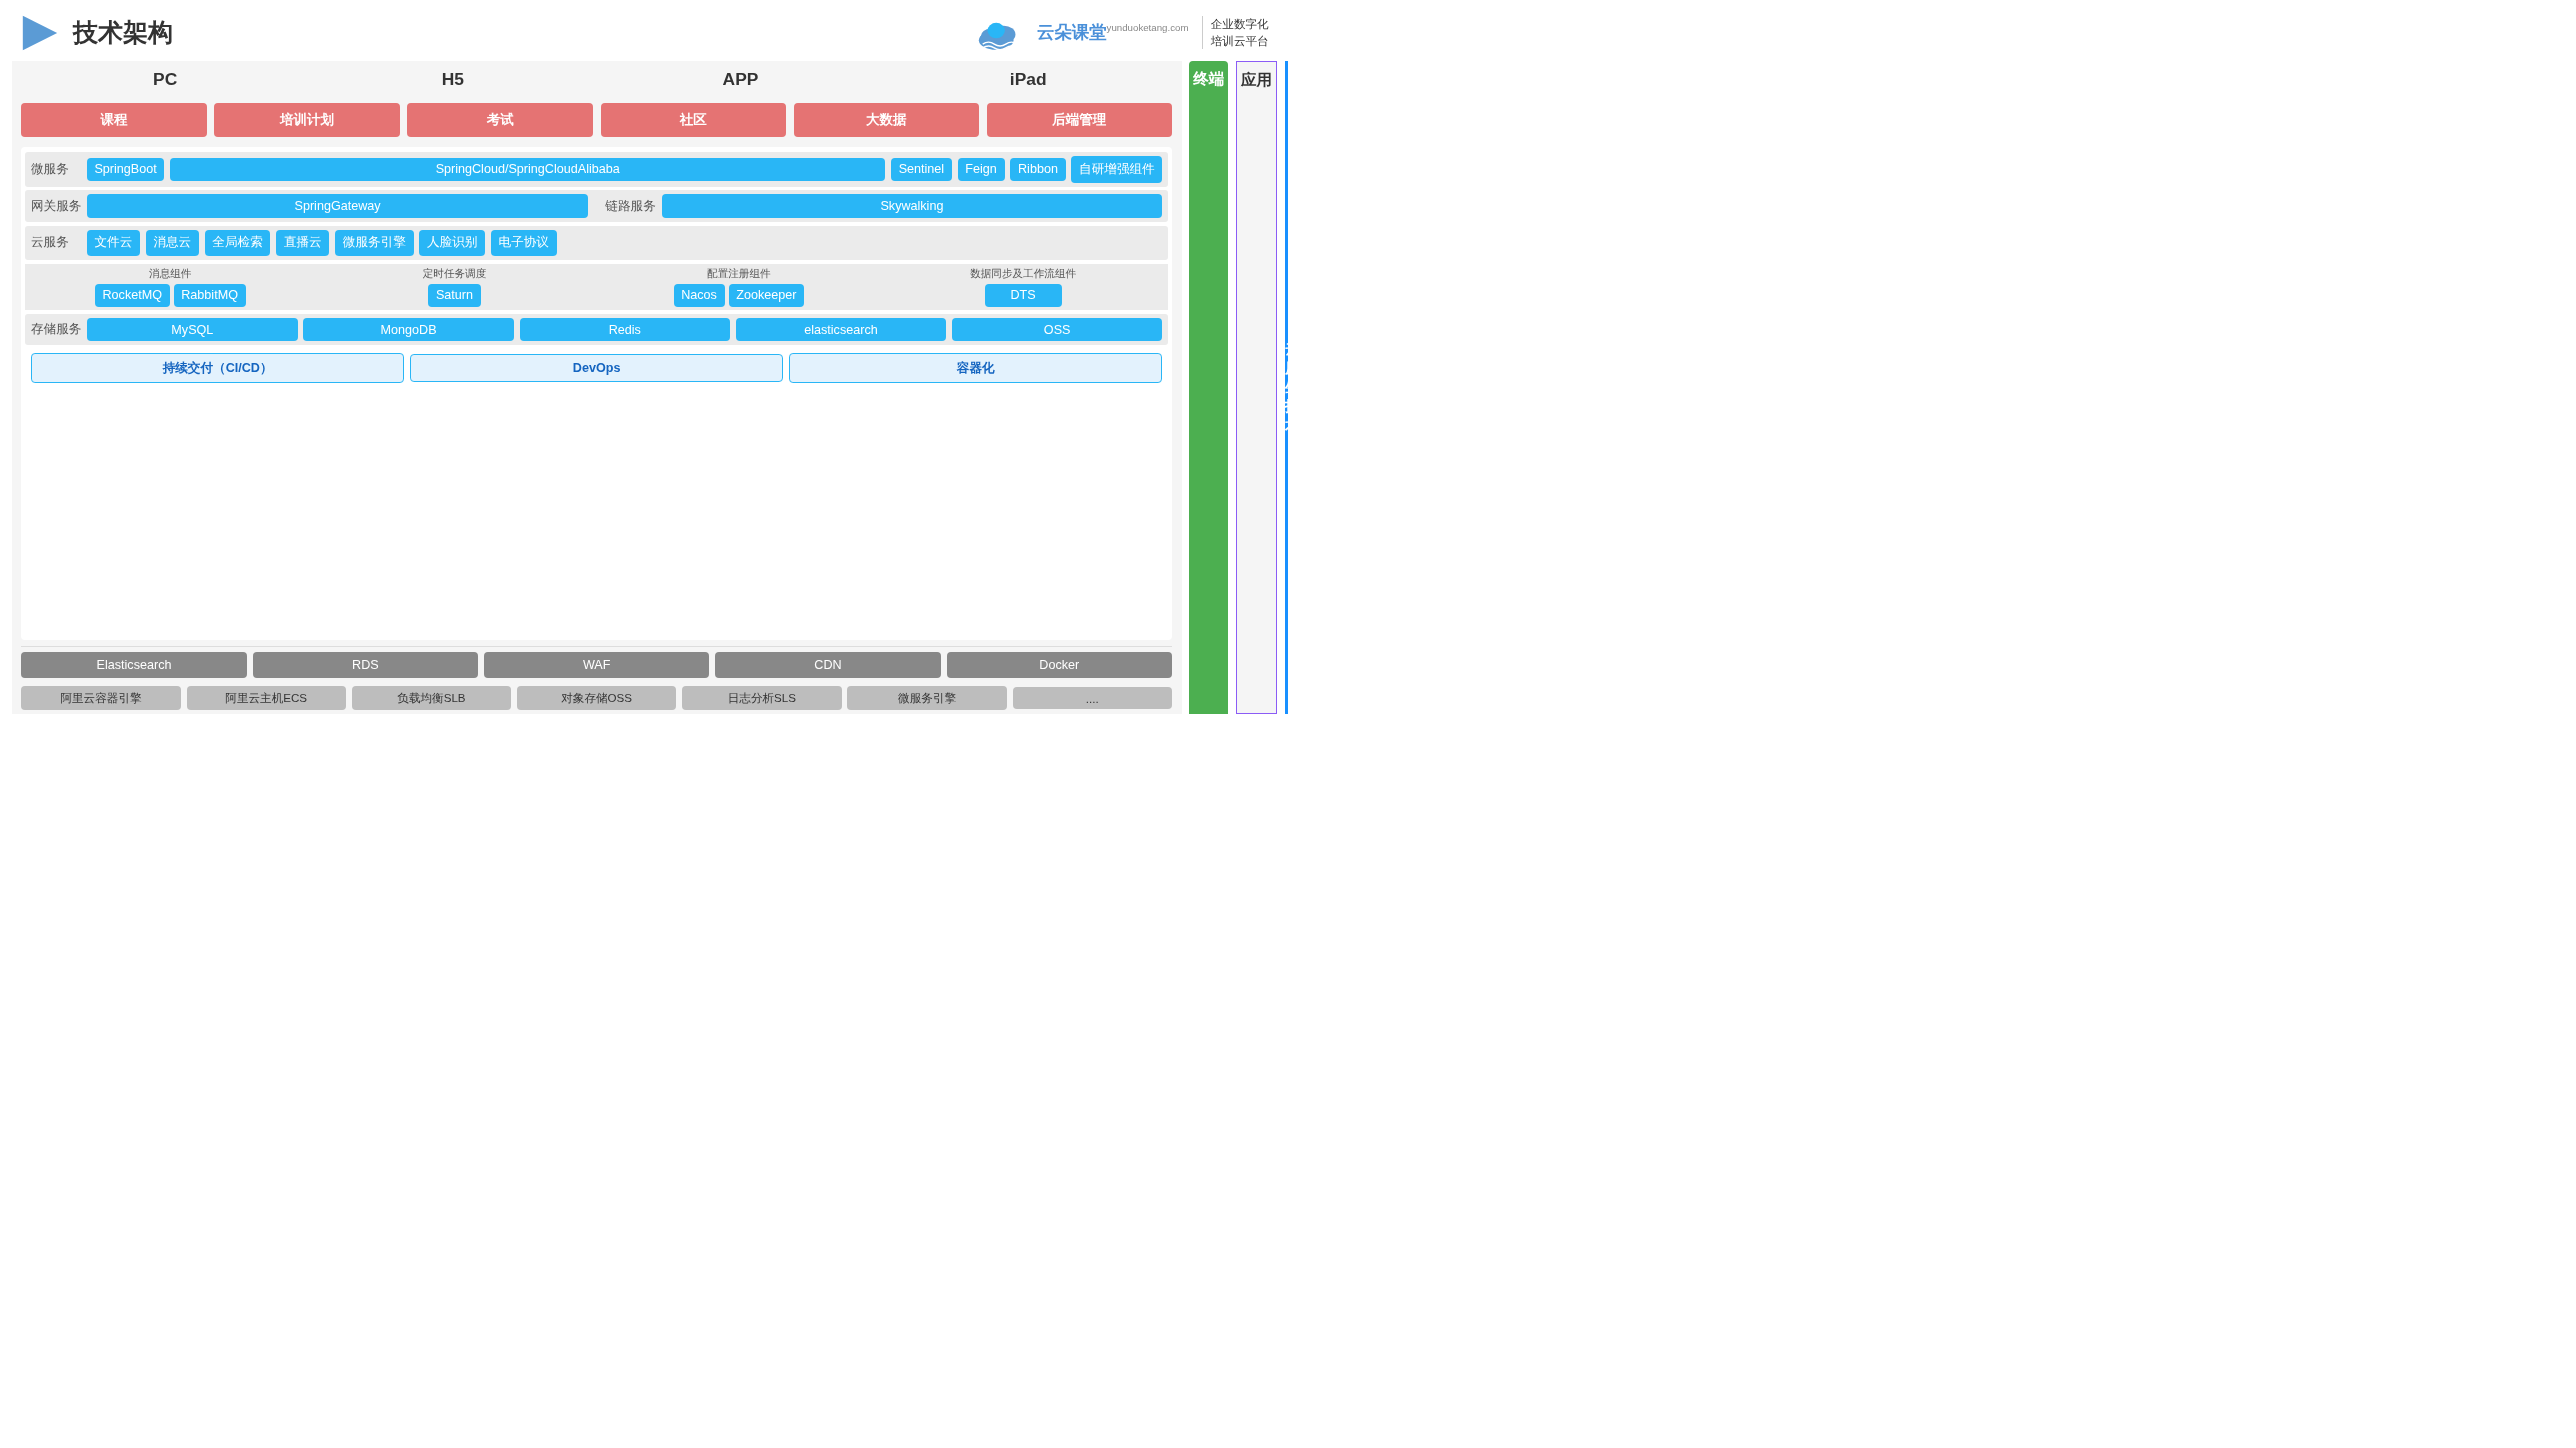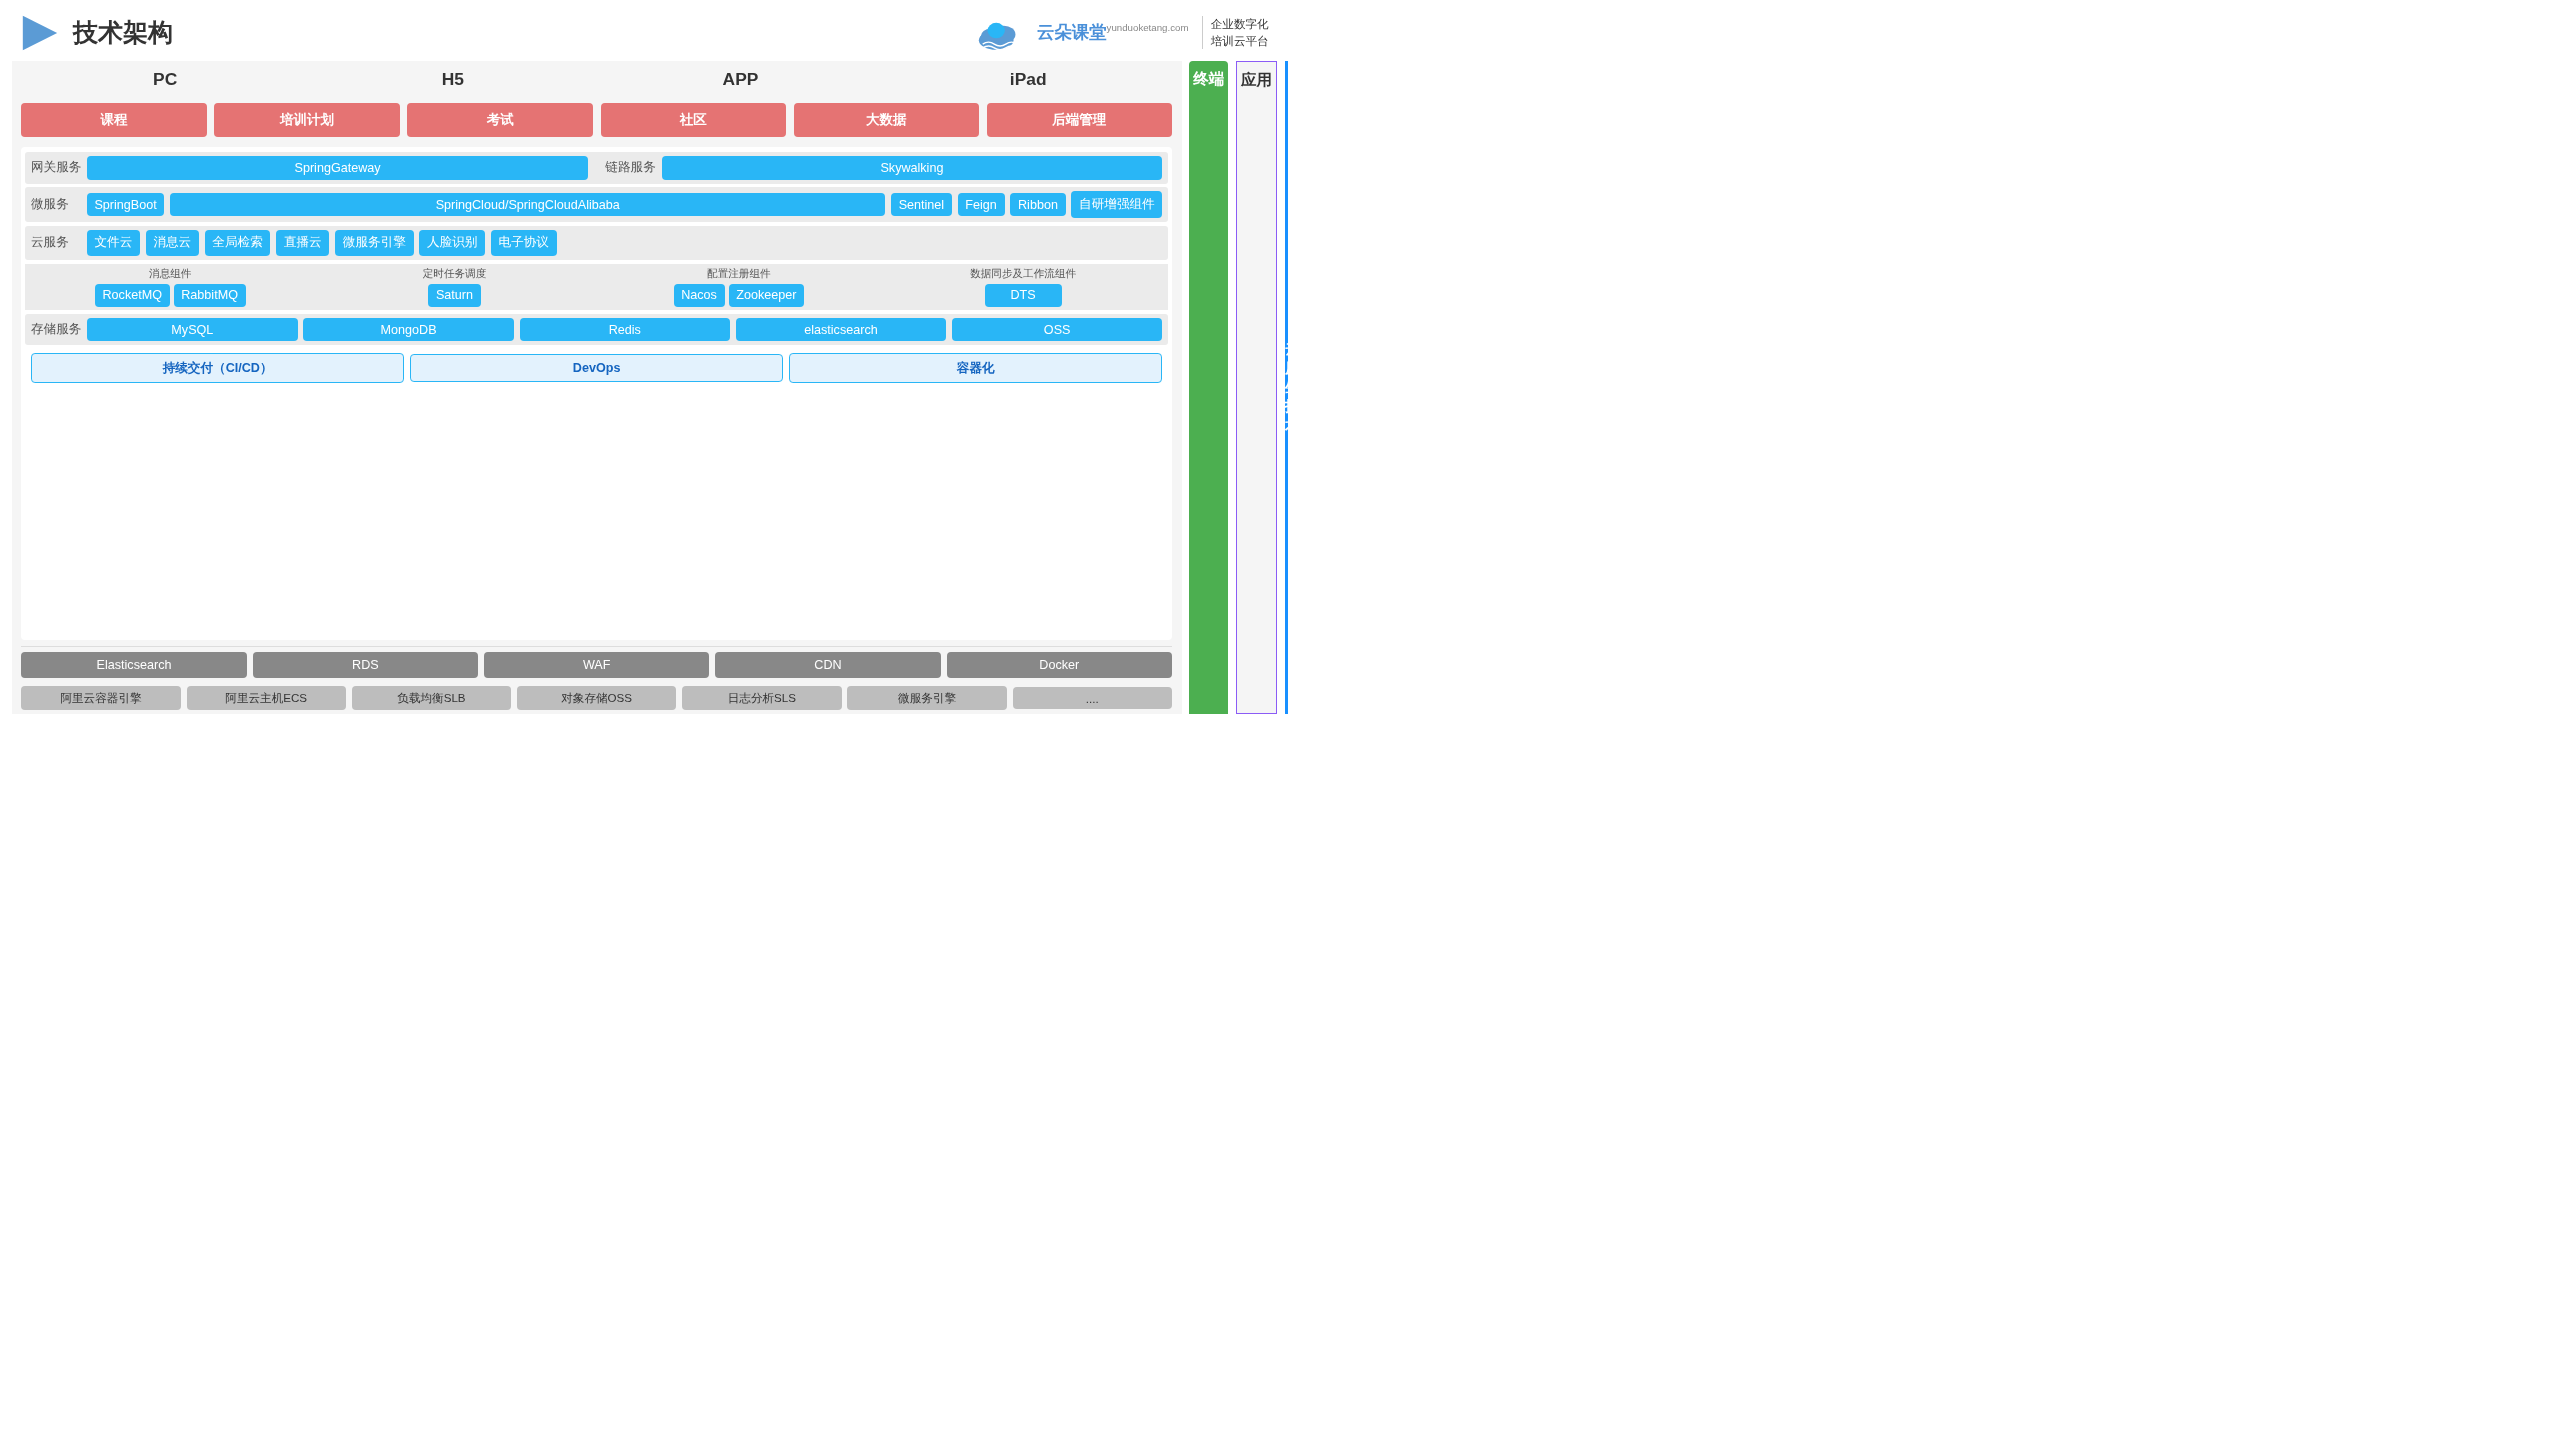--- a/index.html
+++ b/index.html
@@ -342,34 +342,34 @@
         <div class="app-btn">培训计划</div>
         <div class="app-btn">考试</div>
         <div class="app-btn">社区</div>
         <div class="app-btn">大数据</div>
         <div class="app-btn">后端管理</div>
       </div>
 
       <div class="k8s-section">
 
         <div class="service-row">
-          <span class="service-label">网关服务</span>
-          <div class="blue-btn blue-btn-lg">SpringGateway</div>
-          <span class="service-label" style="margin-left:11.6px;">链路服务</span>
-          <div class="blue-btn blue-btn-lg">Skywalking</div>
-        </div>
-
-        <div class="service-row">
           <span class="service-label">微服务</span>
           <div class="blue-btn">SpringBoot</div>
           <div class="blue-btn" style="flex:2;">SpringCloud/SpringCloudAlibaba</div>
           <div class="blue-btn">Sentinel</div>
           <div class="blue-btn">Feign</div>
           <div class="blue-btn">Ribbon</div>
           <div class="blue-btn">自研增强组件</div>
+        </div>
+
+        <div class="service-row">
+          <span class="service-label">网关服务</span>
+          <div class="blue-btn blue-btn-lg">SpringGateway</div>
+          <span class="service-label" style="margin-left:11.6px;">链路服务</span>
+          <div class="blue-btn blue-btn-lg">Skywalking</div>
         </div>
 
         <div class="service-row">
           <span class="service-label">云服务</span>
           <div class="blue-btn">文件云</div>
           <div class="blue-btn">消息云</div>
           <div class="blue-btn">全局检索</div>
           <div class="blue-btn">直播云</div>
           <div class="blue-btn">微服务引擎</div>
           <div class="blue-btn">人脸识别</div>

